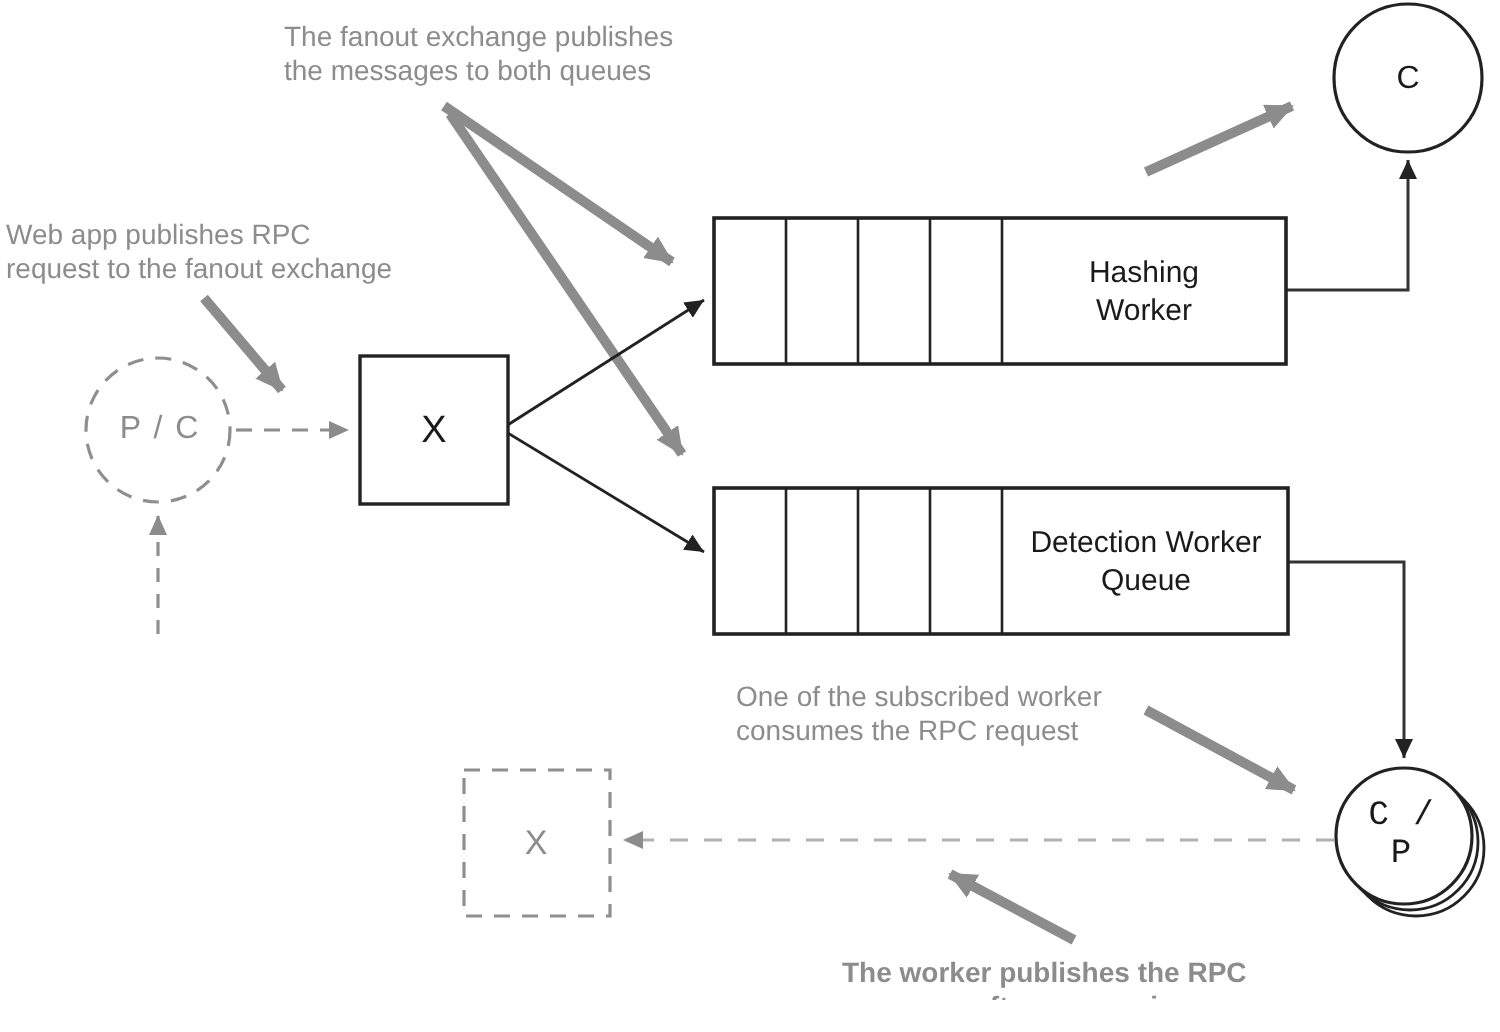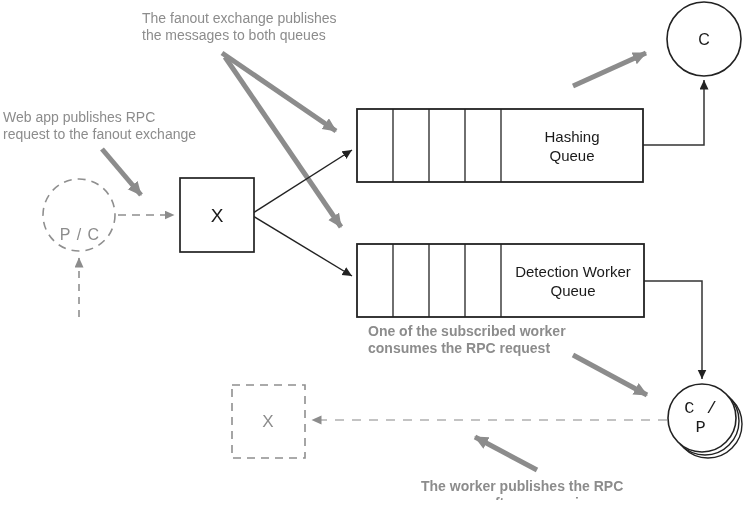--- a/index.html
+++ b/index.html
@@ -96,28 +96,28 @@
       <circle cx="702" cy="418" r="34" fill="#ffffff" stroke="#222222" stroke-width="1.6"></circle>
     </g>
 
     <rect x="232" y="385" width="73" height="73" fill="none" stroke="#8f8f8f" stroke-width="1.6" stroke-dasharray="8 6"></rect>
   </svg>
 
   <div class="note" style="left:142px; top:10px;">The fanout exchange publishes
 the messages to both queues</div>
   <div class="note" style="left:3px;   top:109px;">Web app publishes RPC
 request to the fanout exchange</div>
-  <div class="note" style="left:368px; top:323px;font-weight:bold;">One of the subscribed worker
+  <div class="note" style="left:368px; top:340px;">One of the subscribed worker
 consumes the RPC request</div>
   <div class="note" style="left:421px; top:478px;font-weight:bold;">The worker publishes the RPC
 response after processing</div>
 
-  <div class="node-label gray pc-label" style="left:80px;  top:215px;margin-top:20px;">P / C</div>
+  <div class="node-label gray pc-label" style="left:80px;  top:215px;">P / C</div>
   <div class="node-label x-label" style="left:217px; top:216px;">X</div>
   <div class="node-label queue-label" style="left:572px; top:146px;">Hashing
-Queue</div>
+Worker</div>
   <div class="node-label queue-label" style="left:573px; top:281px;">Detection Worker
 Queue</div>
   <div class="node-label c-label" style="left:704px; top:40px;">C</div>
   <div class="node-label cp-label" style="left:701px; top:418px;">C / P</div>
   <div class="node-label gray xd-label" style="left:268px; top:422px;">X</div>
 
 </div>
 
 </body></html>

